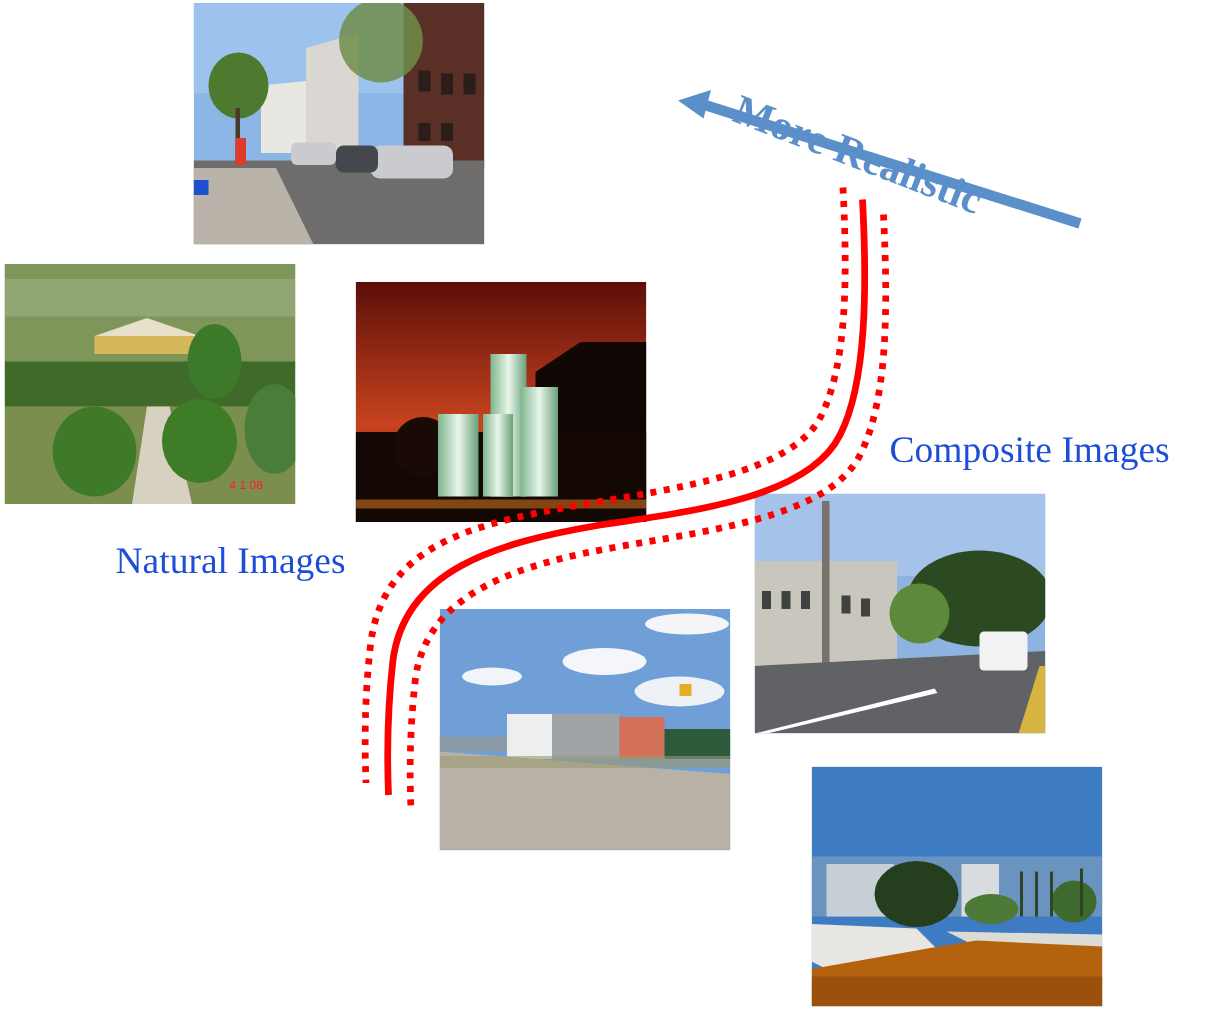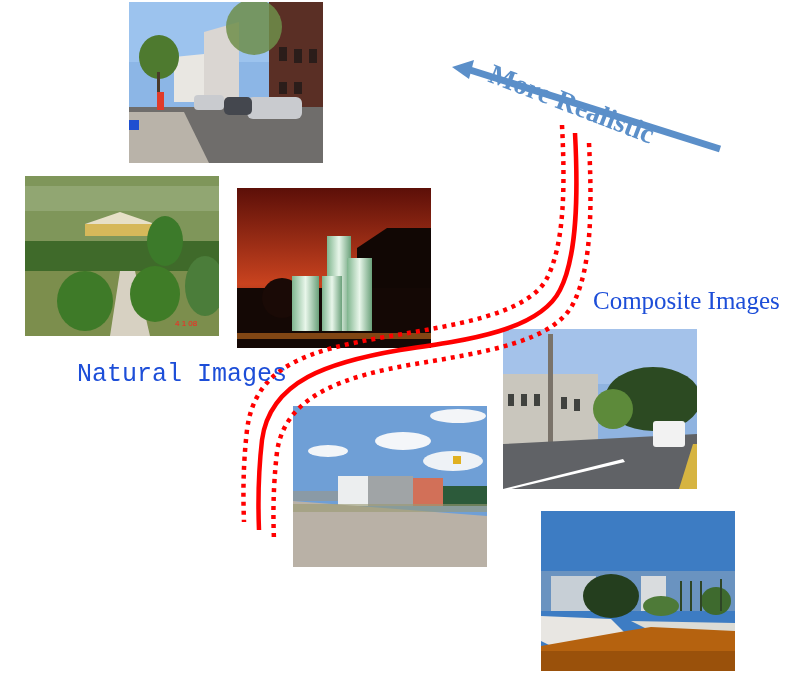--- a/index.html
+++ b/index.html
@@ -35,21 +35,21 @@
     <g fill="#c9cbcf">
         <rect x="118" y="95" width="55" height="22" rx="6"></rect>
         <rect x="95" y="95" width="28" height="18" rx="5" fill="#44474e"></rect>
         <rect x="65" y="93" width="30" height="15" rx="4"></rect>
       </g>
     <rect x="28" y="90" width="7" height="18" fill="#e03b2a"></rect>
     <rect x="0" y="118" width="10" height="10" fill="#1f4fd0"></rect>
   </svg>
 </div>
 
-<div class="photo" style="left:3px;top:176px;width:194px;height:160px;margin-left:22px;">
+<div class="photo" style="left:3px;top:176px;width:194px;height:160px;">
   <svg viewBox="0 0 194 160" preserveAspectRatio="none">
     <rect width="194" height="160" fill="#5f7a3d"></rect>
     <rect width="194" height="70" fill="#7f965a"></rect>
     <rect x="0" y="10" width="194" height="25" fill="#a3b58a" opacity=".5"></rect>
     <polygon points="60,48 95,36 130,48" fill="#e7e0c8"></polygon>
     <rect x="60" y="48" width="70" height="12" fill="#d6b85a"></rect>
     <rect x="0" y="65" width="194" height="30" fill="#3f6a2a"></rect>
     <rect x="0" y="95" width="194" height="65" fill="#7c8e4d"></rect>
     <polygon points="85,160 95,95 110,95 125,160" fill="#d7d1c2"></polygon>
     <ellipse cx="60" cy="125" rx="28" ry="30" fill="#3e7a28"></ellipse>
@@ -155,14 +155,14 @@
     <path d="M589,143 C592,205 592,265 574,302 C555,342 485,352 415,364 C345,376 285,395 277,452 C273,487 273,515 274,540" stroke-width="4.5" stroke-dasharray="4,5"></path>
   </g>
   <g>
     <line x1="720" y1="149" x2="470" y2="70" stroke="#5b8fc9" stroke-width="7"></line>
     <polygon points="452,67 474,60 469,79" fill="#5b8fc9"></polygon>
   </g>
 </svg>
 
 <div class="arrow-label">More Realistic</div>
 
-<div class="label" style="left:77px;top:362px;font-family:Liberation Mono, monospace;">Natural Images</div>
+<div class="label" style="left:77px;top:362px;">Natural Images</div>
 <div class="label" style="left:593px;top:288px;">Composite Images</div>
 
 </body></html>

